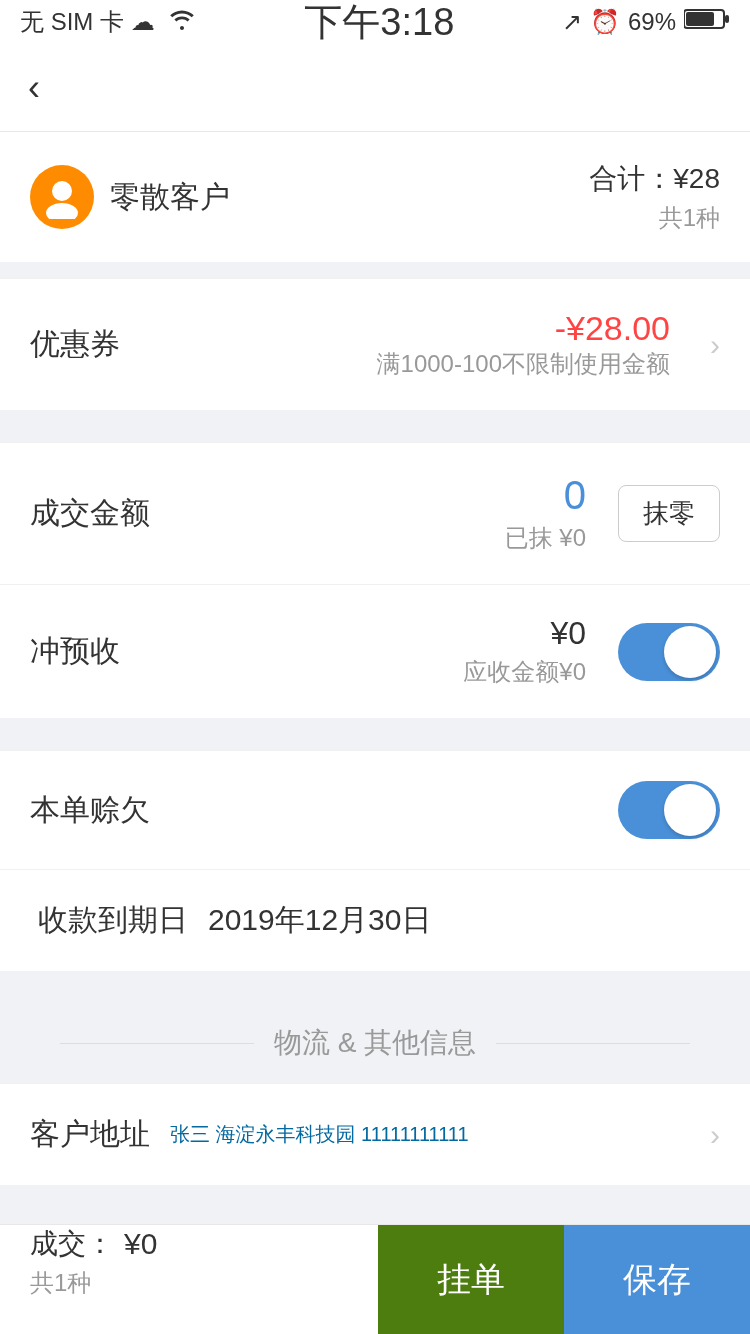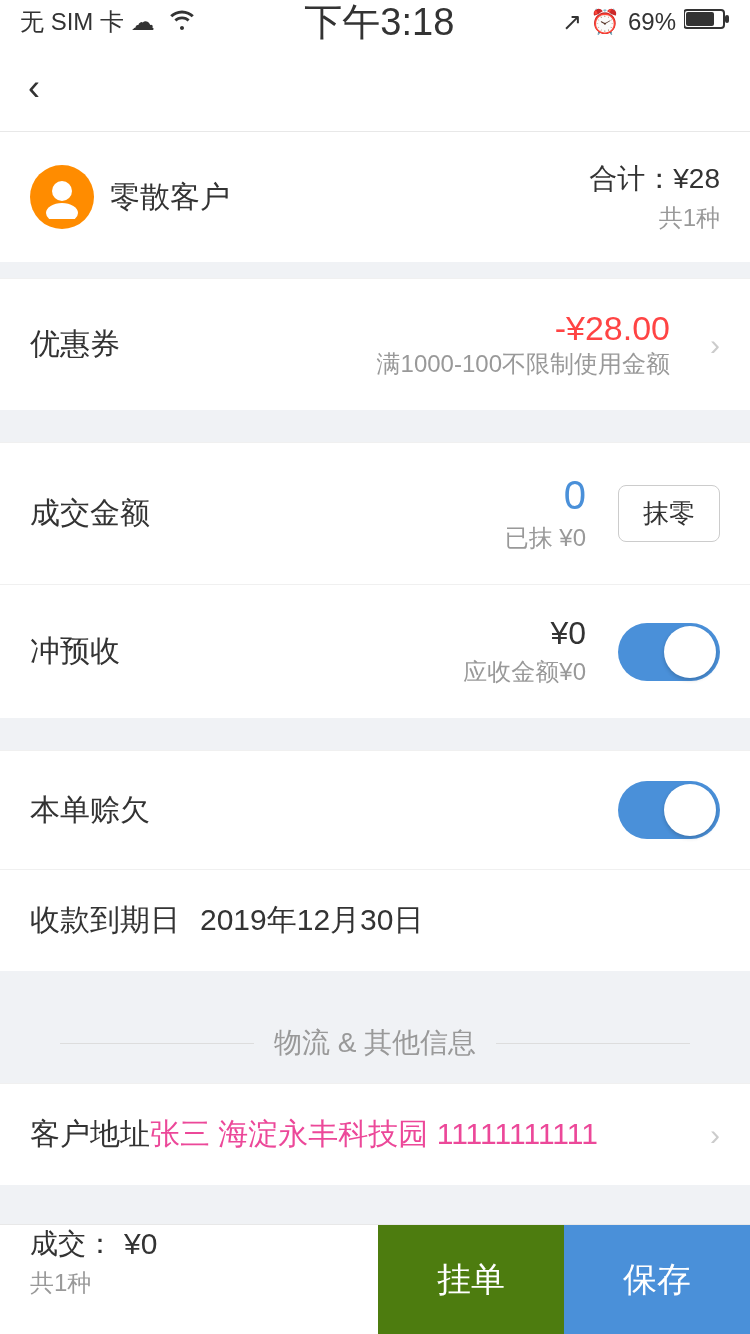--- a/index.html
+++ b/index.html
@@ -218,21 +218,21 @@
       left: 60px;
       right: 60px;
       height: 1px;
       background: #ddd;
     }
 
     
     .due-date-row {
       display: flex;
       align-items: center;
-      padding: 30px 30px;
+      padding: 30px 38px;
       background: #fff;
       border-top: 1px solid #f0f0f0;
       gap: 20px;
     }
     .due-date-label {
       font-size: 30px;
       color: #333;
     }
     .due-date-value {
       font-size: 30px;
@@ -244,24 +244,25 @@
       display: flex;
       align-items: center;
       padding: 30px 30px;
       background: #fff;
       border-top: 1px solid #f0f0f0;
     }
     .address-label {
       font-size: 30px;
       color: #333;
       min-width: 120px;
+      margin-right: 20px;
     }
     .address-value {
-      font-size: 30px;
-      color: #ec4899;
+      font-size: 20px;
+      color: #0369a1;
       flex: 1;
     }
 
     
     .bottom-bar {
       position: fixed;
       bottom: 0;
       left: 0;
       width: 750px;
       height: 110px;

